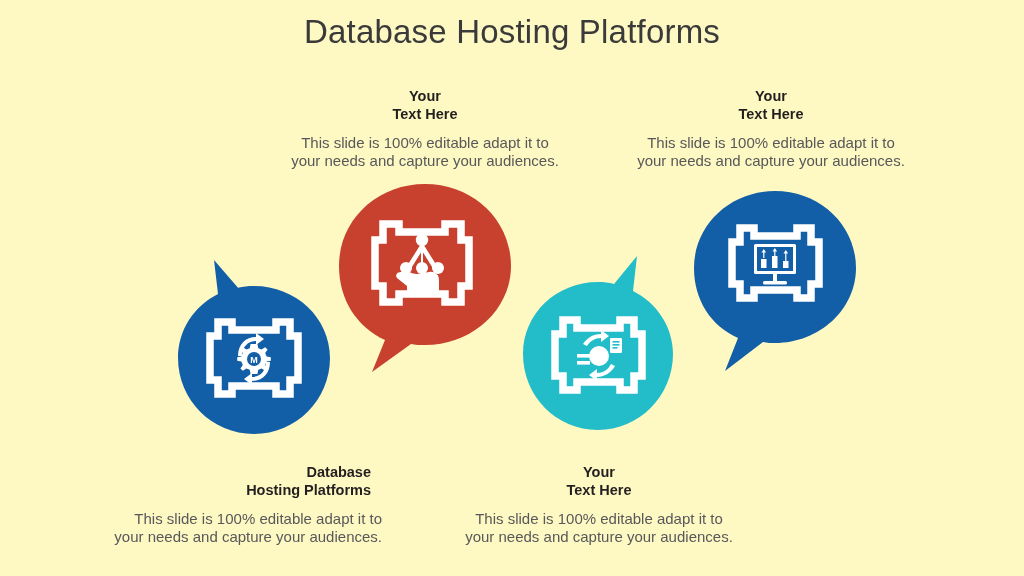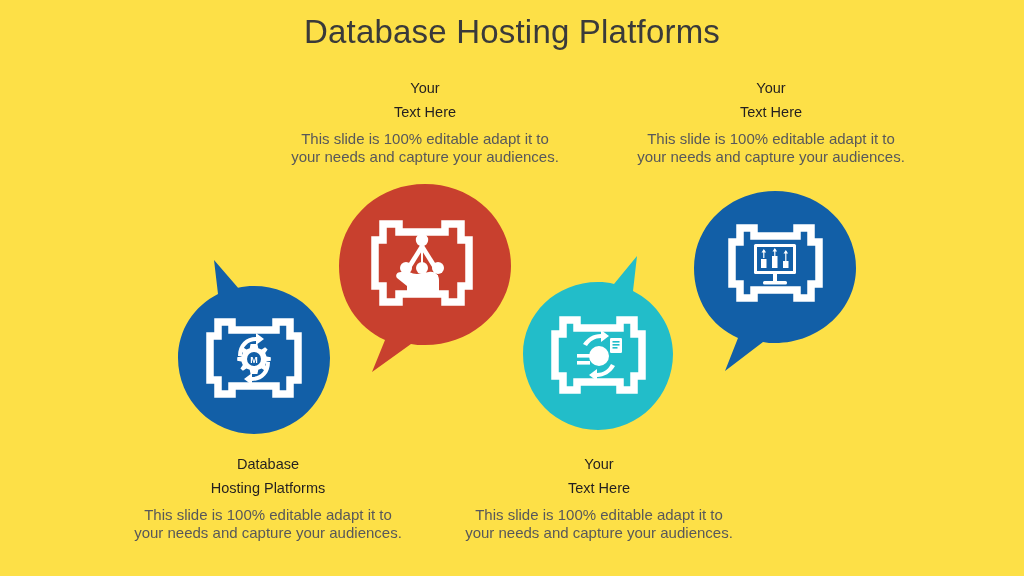--- a/index.html
+++ b/index.html
@@ -13,21 +13,21 @@
     overflow: hidden;
     font-family: "Liberation Sans", sans-serif;
     position: relative;
   }
 
   #slide {
     position: absolute;
     left: 0; top: 0;
     width: 1024px;
     height: 576px;
-    background: #fde047;
+    background: #fef9c3;
   }
 
   
   #slide-title {
     position: absolute;
     left: 0;
     top: 12px;
     width: 1024px;
     text-align: center;
     font-size: 33px;
@@ -38,38 +38,38 @@
     white-space: nowrap;
   }
 
   
   .text-block {
     position: absolute;
     text-align: center;
   }
   .tb-heading {
     font-size: 14.5px;
-    font-weight: normal;
+    font-weight: bold;
     color: #231f20;
-    line-height: 24px;
+    line-height: 18px;
     white-space: pre-line;
-    margin: 0;
+    margin: 11px;
   }
   .tb-body {
     font-size: 15px;
     font-weight: 400;
     color: #58585a;
     line-height: 17.5px;
     margin: 6px 0 0 0;
     white-space: pre-line;
   }
 
   #text-block-1 { left: 288px; top: 76px;  width: 274px; }
   #text-block-2 { left: 634px; top: 76px;  width: 274px; }
-  #text-block-3 { left: 127px; top: 452px; width: 282px; }
+  #text-block-3 { left: 100px; top: 452px; width: 282px; text-align: right; }
   #text-block-4 { left: 458px; top: 452px; width: 282px; }
 
   
   .callout {
     position: absolute;
   }
   .callout svg { display: block; overflow: visible; }
 
   #callout-red   { left: 335px; top: 182px; width: 180px; height: 180px; }
   #callout-blue1 { left: 170px; top: 272px; width: 168px; height: 168px; }

